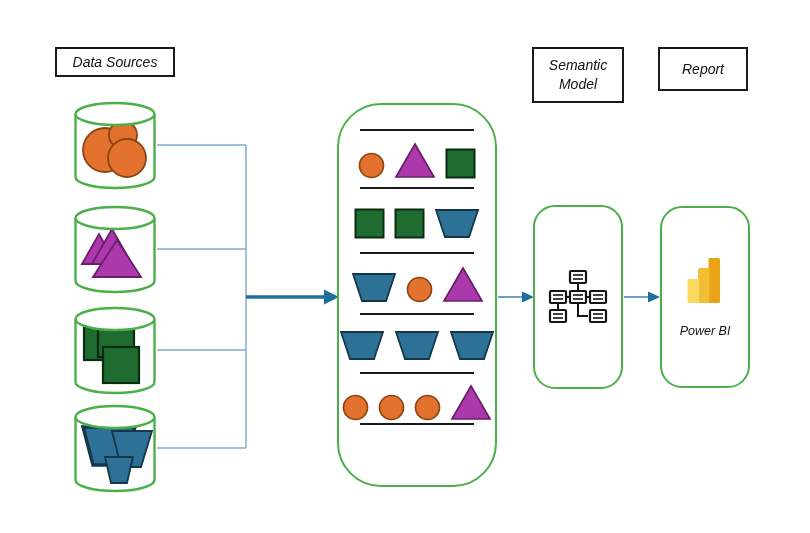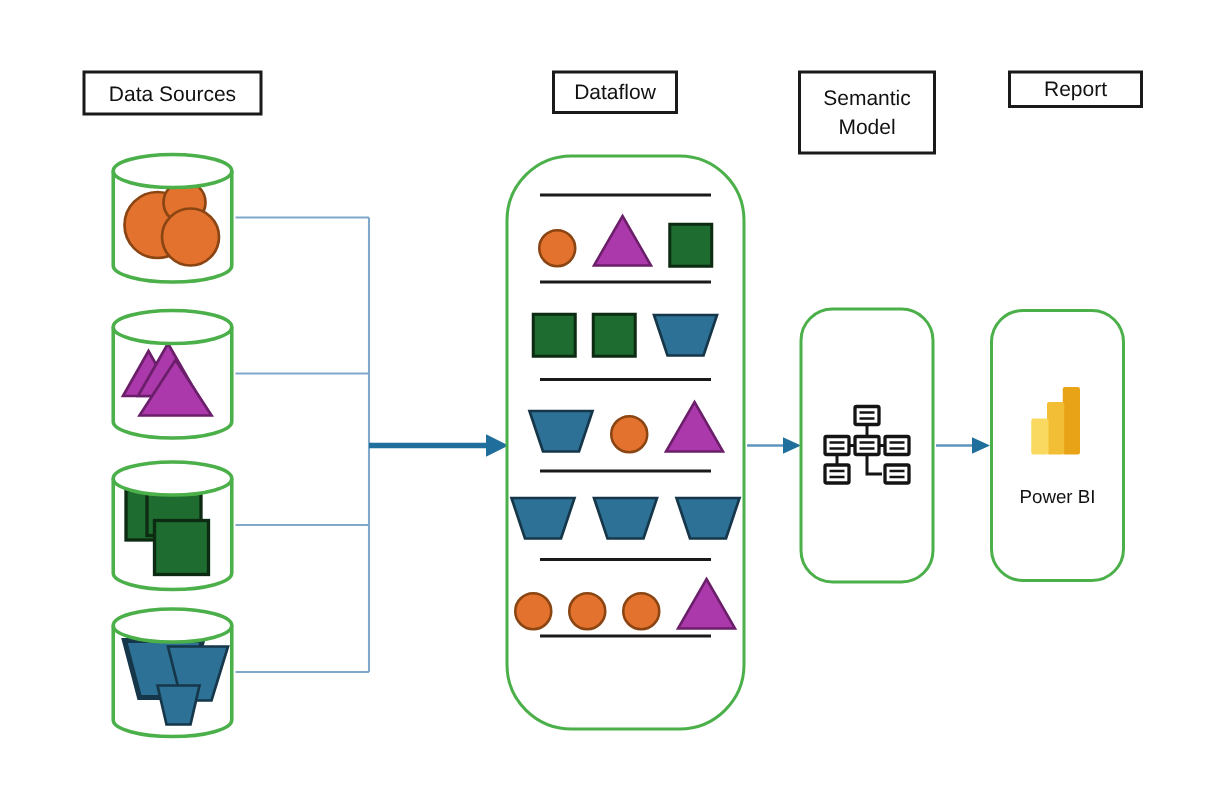--- a/index.html
+++ b/index.html
@@ -1,18 +1,18 @@
 <!DOCTYPE html>
 <html><head>
 <meta charset="utf-8">
 <style>
   html,body{margin:0;padding:0;background:#fff;}
   #canvas{
     position:relative;width:810px;height:533px;background:#fff;overflow:hidden;
-    font-family:"Liberation Sans",sans-serif;color:#111;
+    font-family:"Liberation Sans",sans-serif;color:#111;font-style:italic;
   }
   .label-box{
     position:absolute;background:#fff;border:2px solid #1a1a1a;
     display:flex;align-items:center;justify-content:center;text-align:center;
     font-size:14px;line-height:1.35;color:#111;box-sizing:border-box;
   }
   .round-card{
     position:absolute;background:#fff;border:2.5px solid #4CB04A;
     box-sizing:border-box;
   }
@@ -26,27 +26,24 @@
   #powerbi-label{font-size:12.5px;color:#111;}
 </style>
 </head>
 <body>
 
 <div id="canvas">
 
   <div class="label-box" style="left:55px;top:47px;width:120px;height:30px;">
     <span>Data Sources</span>
   </div>
-  <div class="label-box" style="left:368px;top:47px;width:84px;height:29px;">
-    <span>Dataflow</span>
-  </div>
   <div class="label-box" style="left:532px;top:47px;width:92px;height:56px;padding:0 24px;">
     <span>Semantic Model</span>
   </div>
-  <div class="label-box" style="left:658px;top:47px;width:90px;height:25px;margin-left:14px;">
+  <div class="label-box" style="left:658px;top:47px;width:90px;height:44px;">
     <span>Report</span>
   </div>
 
   <svg id="connectors" width="810" height="533">
     <g stroke="#7FA8CB" stroke-width="1.4" fill="none">
       <line x1="157" y1="145" x2="246" y2="145"></line>
       <line x1="157" y1="249" x2="246" y2="249"></line>
       <line x1="157" y1="350" x2="246" y2="350"></line>
       <line x1="157" y1="448" x2="246" y2="448"></line>
       <line x1="246" y1="145" x2="246" y2="448"></line>

